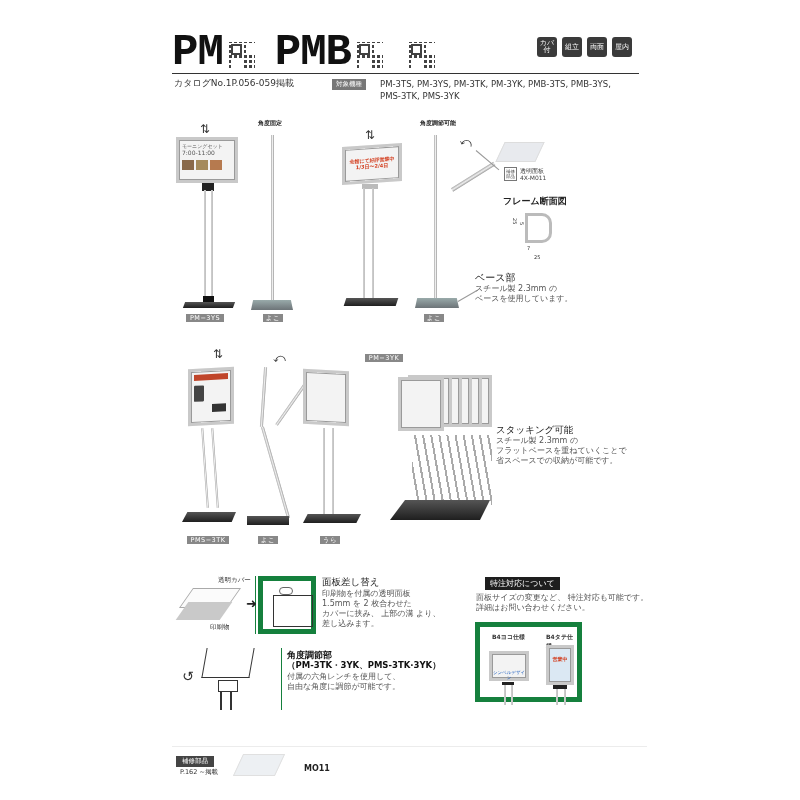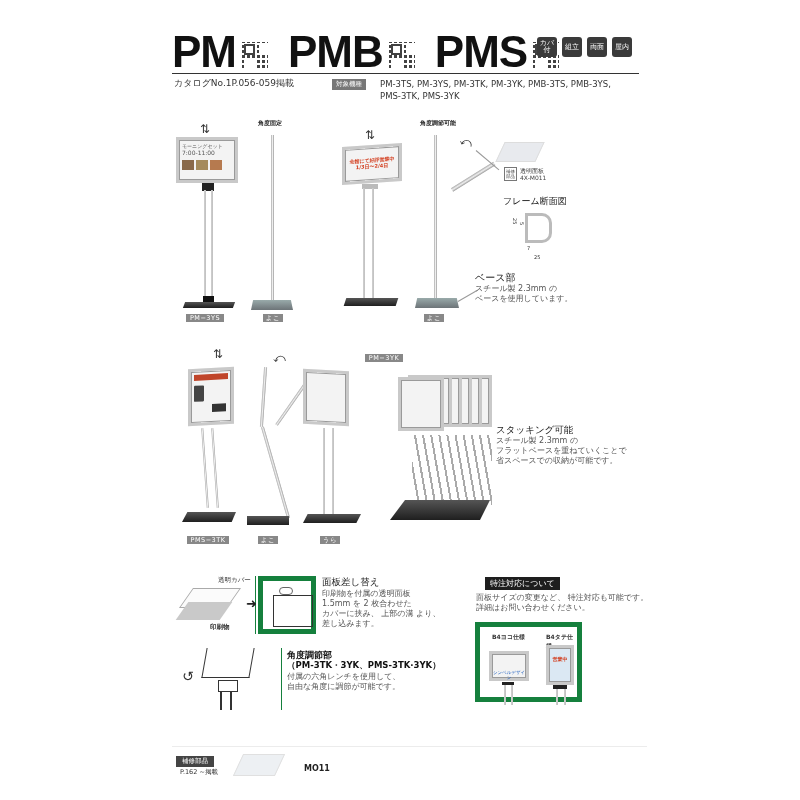--- a/index.html
+++ b/index.html
@@ -2,21 +2,21 @@
 <html><head>
 <meta charset="utf-8">
 <style>
   * { box-sizing: border-box; margin: 0; padding: 0; }
   html, body { width: 800px; height: 800px; background: #ffffff; overflow: hidden; }
   body { font-family: "DejaVu Sans", sans-serif; color: #333; position: relative; }
   .abs { position: absolute; }
 
   
   .title-row { left: 172px; top: 30px; height: 42px; display: flex; align-items: flex-end; }
-  .big-title { font-family: Liberation Sans, sans-serif; font-weight: bold; font-size: 44px; line-height: 40px; color: #111; letter-spacing: -1px; }
+  .big-title { font-family: Liberation Mono, monospace; font-weight: bold; font-size: 44px; line-height: 40px; color: #111; letter-spacing: -1px; }
   .qr { width: 26px; height: 26px; margin: 0 20px 4px 6px; background:
         repeating-linear-gradient(90deg, #222 0 3px, #fff 3px 5px),
         #222; opacity: .85; position: relative; }
   .qr::before { content: ""; position: absolute; inset: 0;
         background: repeating-linear-gradient(0deg, transparent 0 3px, #fff 3px 5px); }
   .qr::after { content: ""; position: absolute; left: 2px; top: 2px; width: 7px; height: 7px; border: 2px solid #222; background: #fff; box-shadow: 15px 0 0 -0px #fff, 0 15px 0 #fff; }
   .badges { left: 537px; top: 37px; display: flex; gap: 5px; }
   .badge { background: #3a3a3a; color: #fff; border-radius: 3px; font-size: 7px; width: 20px; height: 20px; display: flex; align-items: center; justify-content: center; text-align: center; line-height: 7px; }
   .hr-top { left: 172px; top: 73px; width: 467px; height: 1px; background: #333; }
   .catalog { left: 174px; top: 77px; font-size: 9px; color: #333; }
@@ -39,21 +39,20 @@
   .hr-bot { left: 172px; top: 746px; width: 475px; height: 1px; background: #ececec; }
 </style>
 </head>
 <body>
 
 <div class="abs title-row">
   <span class="big-title">PM</span>
   <span class="qr"></span>
   <span class="big-title">PMB</span>
   <span class="qr"></span>
-  <span class="big-title">PMS</span>
   <span class="qr"></span>
 </div>
 <div class="abs badges">
   <div class="badge">カバ付</div>
   <div class="badge">組立</div>
   <div class="badge">両面</div>
   <div class="badge">屋内</div>
 </div>
 <div class="abs hr-top"></div>
 <div class="abs catalog">カタログNo.1P.056-059掲載</div>
@@ -109,21 +108,21 @@
     <div>補修</div>
     <div>部品</div>
   </div>
   <div style="font-size:6px;line-height:7px;color:#444;">
     <div>透明面板</div>
     <div>4X-M011</div>
   </div>
 </div>
 <div class="abs" style="left:476px;top:150px;width:30px;height:1px;background:#999;transform:rotate(40deg);transform-origin:left;"></div>
 
-<div class="abs" style="left:503px;top:195px;font-size:9px;font-weight:normal;color:#222;">フレーム断面図</div>
+<div class="abs" style="left:503px;top:195px;font-size:9px;font-weight:bold;color:#222;">フレーム断面図</div>
 <div class="abs" style="left:525px;top:213px;width:27px;height:30px;border:3px solid #bbb;border-radius:0 10px 10px 0;background:#fff;"></div>
 <div class="abs" style="left:512px;top:218px;font-size:5px;writing-mode:vertical-rl;">25</div>
 <div class="abs" style="left:519px;top:222px;font-size:5px;writing-mode:vertical-rl;">5</div>
 <div class="abs" style="left:527px;top:245px;font-size:5px;">7</div>
 <div class="abs" style="left:534px;top:254px;font-size:5px;">25</div>
 
 <div class="abs desc-title" style="left:475px;top:271px;">ベース部</div>
 <div class="abs desc-text" style="left:475px;top:284px;">
   <div>スチール製 2.3mm の</div>
   <div>ベースを使用しています。</div>
@@ -169,21 +168,21 @@
 <div class="abs desc-text" style="left:496px;top:436px;">
   <div>スチール製 2.3mm の</div>
   <div>フラットベースを重ねていくことで</div>
   <div>省スペースでの収納が可能です。</div>
 </div>
 
 <div class="abs section-box" style="left:174px;top:576px;width:82px;height:58px;border-width:0 1px 0 0;">
   <div class="abs" style="left:44px;top:0;font-size:6.5px;">透明カバー</div>
   <div class="abs" style="left:12px;top:12px;width:48px;height:20px;border:1px solid #aaa;transform:skewX(-35deg);background:#fbfbfb;"></div>
   <div class="abs" style="left:8px;top:26px;width:44px;height:18px;background:#c9c9c9;transform:skewX(-35deg);"></div>
-  <div class="abs" style="left:36px;top:47px;font-size:6.5px;font-weight:bold;">印刷物</div>
+  <div class="abs" style="left:36px;top:47px;font-size:6.5px;">印刷物</div>
 </div>
 <div class="abs" style="left:246px;top:596px;font-size:13px;font-weight:bold;color:#222;">➜</div>
 <div class="abs section-box" style="left:258px;top:576px;width:58px;height:58px;">
   <div class="abs" style="left:10px;top:14px;width:40px;height:32px;border:1.5px solid #333;"></div>
   <div class="abs" style="left:16px;top:6px;width:14px;height:8px;border:1px solid #666;border-radius:4px;"></div>
 </div>
 <div class="abs desc-title" style="left:322px;top:576px;font-size:9.5px;">面板差し替え</div>
 <div class="abs desc-text" style="left:322px;top:589px;">
   <div>印刷物を付属の透明面板</div>
   <div>1.5mm を 2 枚合わせた</div>

